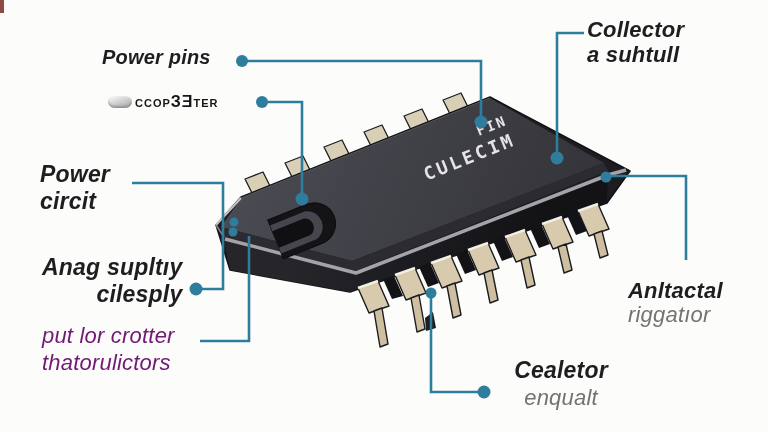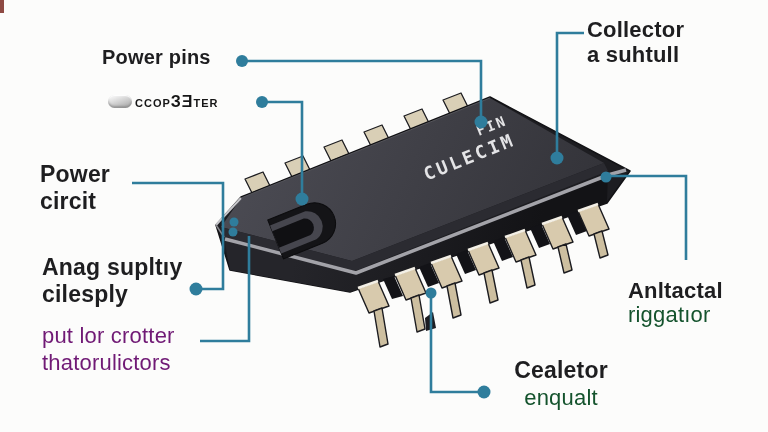--- a/index.html
+++ b/index.html
@@ -3,30 +3,30 @@
 <meta charset="utf-8">
 <style>
   html,body{margin:0;padding:0;}
   .stage{
     position:relative;width:768px;height:432px;overflow:hidden;
     background:#fcfcfb;
     font-family:"Liberation Sans",sans-serif;
   }
   .stage svg{position:absolute;left:0;top:0;}
   .lbl{position:absolute;color:#1e1e20;font-weight:600;font-size:23px;line-height:27px;letter-spacing:.2px;white-space:nowrap;}
-  .lbl .ln{display:block;}
-  .lbl .sub{font-weight:400;color:#14532d;}
+  .lbl .ln{display:block;font-style:italic;}
+  .lbl .sub{font-weight:400;color:#737373;}
   .lbl-power-pins{left:102px;top:44px;font-size:20px;}
   .lbl-coupler{left:108px;top:88px;display:flex;align-items:center;gap:3px;}
   .capsule{width:24px;height:13px;border-radius:8px;
     background:linear-gradient(160deg,#efefef 20%,#bdbdbd 70%,#a8a8a8);
     box-shadow:inset 0 -2px 2px rgba(120,120,120,.55), inset 0 1px 1px #fff;}
   .coupler-text{font-size:16px;font-weight:700;letter-spacing:1px;color:#161616;font-variant:small-caps;}
   .lbl-power-circit{left:40px;top:161px;}
-  .lbl-analog{left:42px;top:254px;}
+  .lbl-analog{left:42px;top:254px;text-align:right;}
   .lbl-putlor{left:42px;top:322px;font-weight:400;color:#701a75;font-size:22px;}
   .lbl-collector{left:587px;top:17px;font-size:22px;line-height:25px;}
   .lbl-anltactal{left:628px;top:279px;width:110px;font-size:22px;line-height:24px;}
   .lbl-cealetor{left:506px;top:357px;width:110px;text-align:center;font-size:23px;}
   .corner-artifact{position:absolute;left:0;top:0;width:4px;height:13px;background:#7a2a22;opacity:.85;}
 </style>
 </head>
 <body>
 
 <div class="stage">

